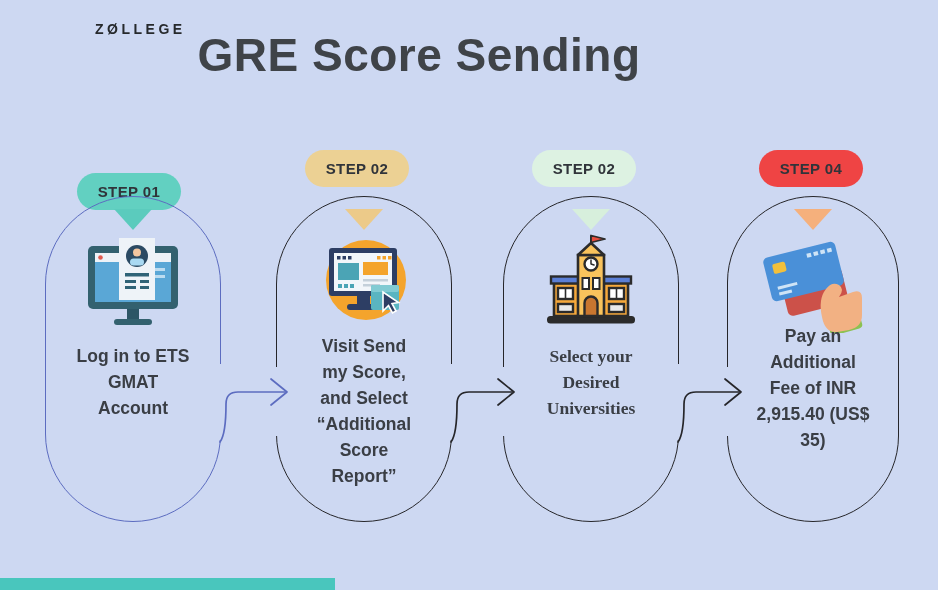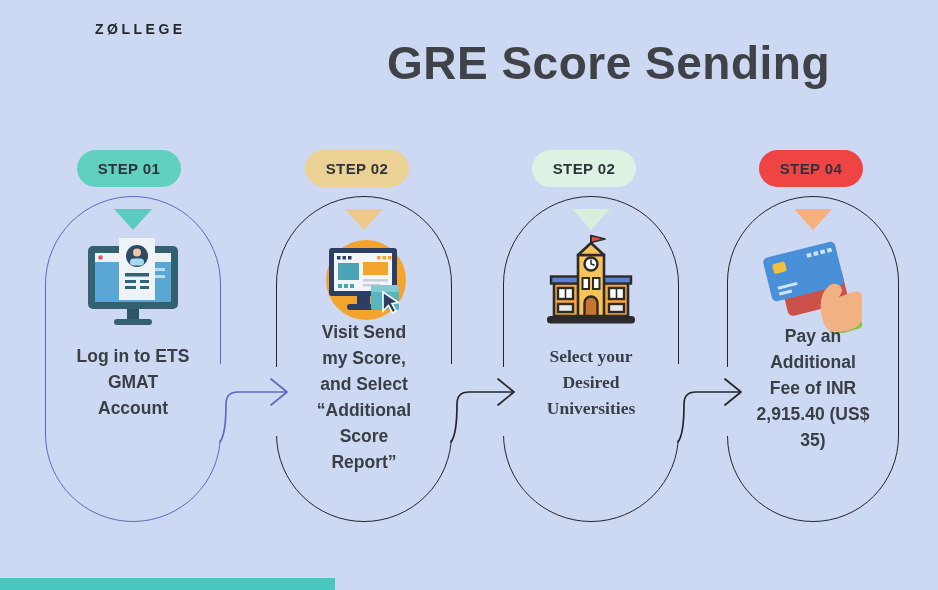--- a/index.html
+++ b/index.html
@@ -1,45 +1,45 @@
 <!DOCTYPE html>
 <html><head>
 <meta charset="utf-8">
 <style>
   html,body{margin:0;padding:0;background:#cdd8f2;}
   .stage{position:relative;width:912px;height:590px;background:#cdd8f2;overflow:hidden;
          font-family:"Liberation Sans",sans-serif;}
   .logo{position:absolute;top:21px;left:95px;font-size:14px;font-weight:bold;
         letter-spacing:3.5px;color:#26292c;}
-  .title{position:absolute;top:28px;left:0;right:0;margin:8px;text-align:right;
+  .title{position:absolute;top:28px;left:0;right:0;margin:0;text-align:center;
          padding-right:74px;box-sizing:border-box;font-size:46px;font-weight:bold;
          letter-spacing:0.5px;color:#3f4348;}
   .badge{position:absolute;top:150px;width:104px;height:37px;border-radius:18.5px;
          display:flex;align-items:center;justify-content:center;font-size:15px;
          font-weight:600;color:#30343a;letter-spacing:0.4px;}
-  .b1{left:77px;background:#62d0c1;}
+  .b1{left:77px;background:#62d0c1;margin-top:23px;}
   .b2{left:305px;background:#ecd194;}
   .b3{left:532px;background:#ddf2e2;}
   .b4{left:759px;background:#ef4444;}
   .capsule{position:absolute;top:196px;height:326px;border-radius:88px;box-sizing:border-box;}
   .c1{left:45px;width:176px;border:1.5px solid #5c6cc0;}
   .c2{left:276px;width:176px;border:1.5px solid #26262a;}
   .c3{left:503px;width:176px;border:1.5px solid #26262a;font-family:Liberation Serif, serif;}
   .c4{left:727px;width:172px;border:1.5px solid #26262a;}
   .tri{position:absolute;top:12px;left:50%;transform:translateX(-50%);width:0;height:0;
        border-left:19px solid transparent;border-right:19px solid transparent;}
   .t1{border-top:21px solid #5bcbbd;}
   .t2{border-top:21px solid #ecca89;}
   .t3{border-top:21px solid #d7efdc;}
   .t4{border-top:21px solid #f5b07c;}
   .icon{position:absolute;top:36px;left:50%;transform:translateX(-50%);width:100px;height:100px;}
   .stext{position:absolute;left:50%;transform:translateX(-50%);width:164px;text-align:center;
          font-size:17.5px;font-weight:bold;line-height:26px;color:#3a3e45;white-space:pre-line;}
   .st1{top:146px;}
-  .st2{top:122px;}
+  .st2{top:136px;}
   .st3{top:146px;}
   .st4{top:126px;}
   .mask{position:absolute;background:#cdd8f2;}
   .m1{left:215px;top:364px;width:9px;height:76px;}
   .m2{left:272px;top:367px;width:9px;height:69px;}
   .m3{left:446px;top:364px;width:9px;height:76px;}
   .m4{left:499px;top:367px;width:9px;height:69px;}
   .m5{left:673px;top:364px;width:9px;height:76px;}
   .m6{left:723px;top:367px;width:9px;height:69px;}
   .arrows{position:absolute;left:0;top:0;width:938px;height:590px;pointer-events:none;}

